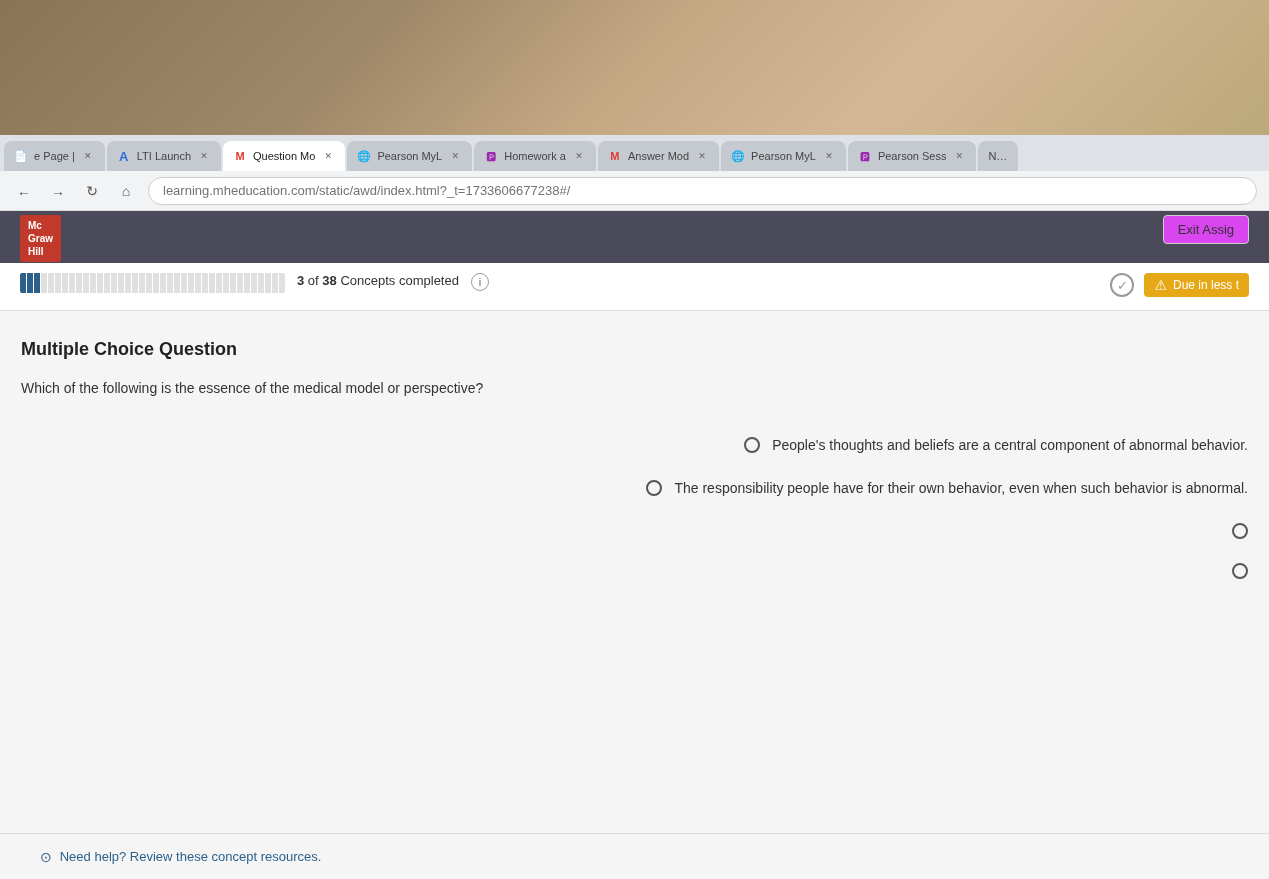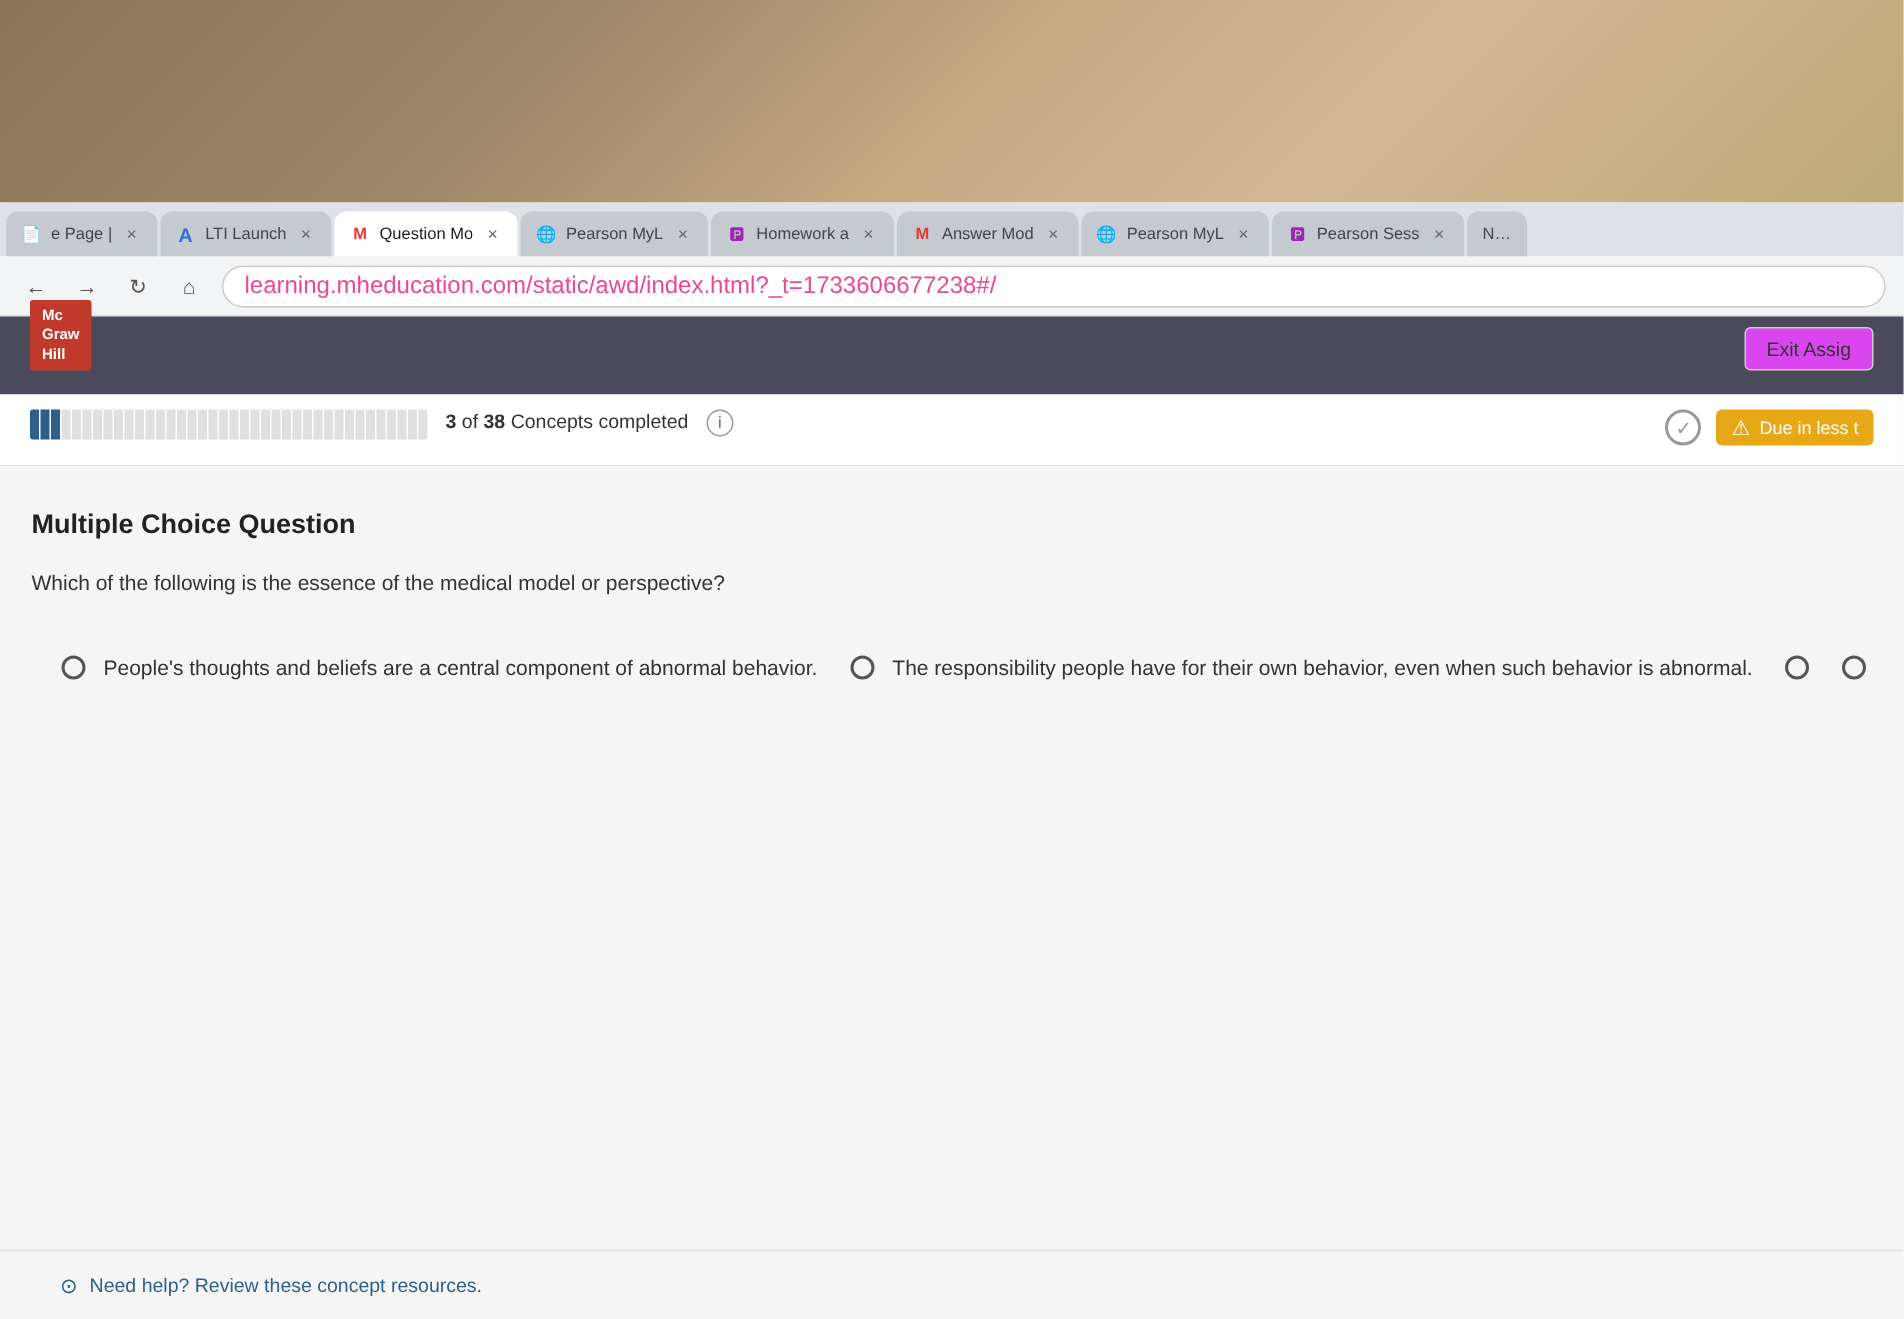--- a/index.html
+++ b/index.html
@@ -123,25 +123,25 @@
       font-size: 12px;
       color: #333;
       height: 28px;
       display: flex;
       align-items: center;
     }
 
     
     .mgh-header {
       display: flex;
-      align-items: flex-end;
+      align-items: flex-start;
       justify-content: space-between;
       background: #4A4A5A;
       height: 52px;
-      padding: 16px 20px;
+      padding: 4px 20px;
     }
 
     .mgh-logo {
       background: #C0392B;
       color: white;
       font-size: 10px;
       font-weight: bold;
       padding: 4px 8px;
       line-height: 1.3;
       border-radius: 2px;
@@ -256,23 +256,24 @@
     .question-text {
       font-size: 14px;
       color: #333;
       margin-bottom: 36px;
       line-height: 1.5;
     }
 
     .options-list {
       list-style: none;
       display: flex;
-      flex-direction: row;
+      flex-direction: column;
       gap: 22px;
       margin-left: 20px;
+      align-items: flex-end;
     }
 
     .option-item {
       display: flex;
       align-items: flex-start;
       gap: 12px;
       font-size: 14px;
       color: #333;
       cursor: pointer;
       line-height: 1.5;
@@ -367,21 +368,21 @@
       <span class="tab-label">New Ta</span>
     </div>
   </div>
 
   <div class="address-bar">
     <div class="nav-btn">←</div>
     <div class="nav-btn">→</div>
     <div class="nav-btn">↻</div>
     <div class="nav-btn">⌂</div>
     <div class="address-input">
-      <span style="font-size:16px; color:#ec4899;">learning.mheducation.com/static/awd/index.html?_t=1733606677238#/</span>
+      <span style="font-size:13px; color:#737373;">learning.mheducation.com/static/awd/index.html?_t=1733606677238#/</span>
     </div>
   </div>
 
   <div class="mgh-header">
     <div class="mgh-logo">
       <div>Mc</div>
       <div>Graw</div>
       <div>Hill</div>
     </div>
     <button class="exit-btn">Exit Assig</button>

